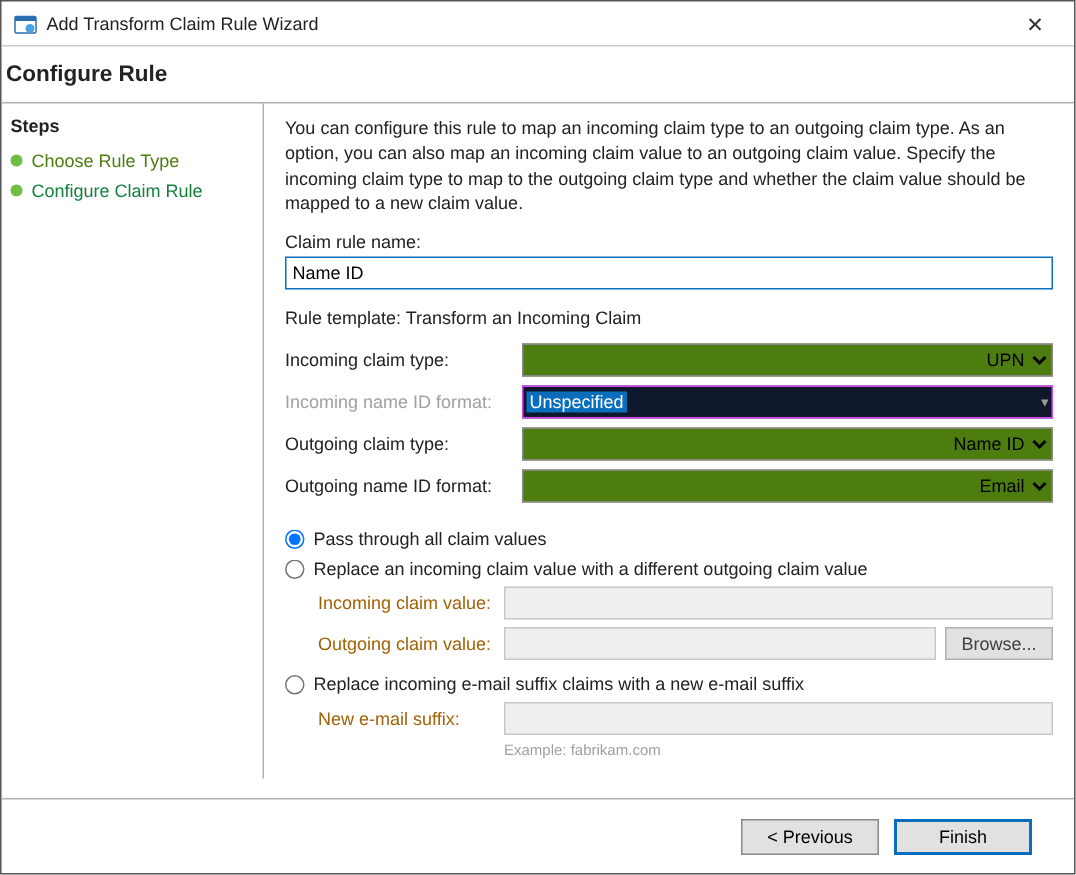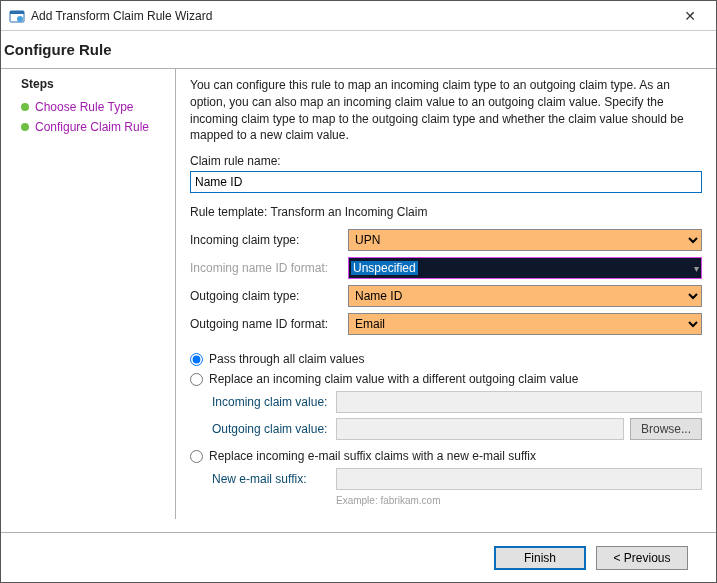--- a/index.html
+++ b/index.html
@@ -3,45 +3,45 @@
 <meta charset="utf-8">
 <style>
   * { box-sizing: border-box; font-family: "Segoe UI", Tahoma, sans-serif; }
   body { margin: 0; background: #fff; width: 717px; height: 583px; border: 1px solid #555; overflow: hidden; position: relative; }
   .titlebar { height: 30px; border-bottom: 1px solid #ccc; display: flex; align-items: center; padding: 0 8px; font-size: 12px; }
   .titlebar .icon { width: 16px; height: 16px; margin-right: 6px; }
   .titlebar .title { flex: 1; color: #222; }
   .titlebar .close { width: 36px; text-align: center; font-size: 14px; font-family: Arial; color: #333; cursor: default; }
   .header { padding: 10px 3px; font-size: 15px; font-weight: bold; color: #222; border-bottom: 1px solid #b0b0b0; }
   .main { display: flex; height: 450px; }
-  .sidebar { width: 175px; border-right: 1px solid #b0b0b0; padding: 8px 20px; font-size: 12px; }
+  .sidebar { width: 175px; border-right: 1px solid #b0b0b0; padding: 8px 6px; font-size: 12px; }
   .sidebar .steps-title { font-weight: bold; margin-bottom: 6px; color: #222; }
   .step { display: flex; align-items: center; gap: 6px; padding: 3px 0; }
   .step .dot { width: 8px; height: 8px; border-radius: 50%; background: #6fbf44; flex-shrink: 0; }
-  .step.active a { color: #a21caf; text-decoration: none; }
-  .step.current { color: #a21caf; }
+  .step.active a { color: #4d7c0f; text-decoration: none; }
+  .step.current { color: #15803d; }
   .content { flex: 1; padding: 8px 14px; font-size: 12px; color: #222; overflow: hidden; }
   .desc { line-height: 1.4; margin-bottom: 10px; }
   .label { display: block; margin-bottom: 3px; }
   .text-input { width: 100%; height: 22px; border: 1px solid #0a6ebd; padding: 1px 4px; font-size: 12px; outline: none; }
   .rule-template { margin: 12px 0 10px 0; }
   .form-row { display: flex; align-items: center; margin-bottom: 6px; gap: 18px; }
   .form-row .flabel { width: 140px; flex-shrink: 0; }
   .form-row .flabel.disabled { color: #a0a0a0; }
   .form-row .fcontrol { flex: 1; position: relative; }
-  select { width: 100%; height: 22px; border: 1px solid #888; font-size: 12px; padding: 0 2px; background: #fdba74; }
+  select { width: 100%; height: 22px; border: 1px solid #888; font-size: 12px; padding: 0 2px; background: #4d7c0f; text-align: right; }
   .sel-disabled { display: flex; align-items: center; justify-content: space-between; width: 100%; height: 22px; border: 1px solid #d946ef; background: #0f172a; padding: 0 2px; color: #999; }
   .sel-disabled .highlighted { background: #0a6ebd; color: #fff; padding: 0 2px; }
   .sel-disabled .chev { color: #999; font-size: 10px; }
   .radio-group { margin-top: 14px; }
   .radio-row { display: flex; align-items: center; gap: 6px; padding: 3px 0; font-size: 12px; }
   .radio-row input { margin: 0; }
   .sub-block { margin-left: 22px; margin-top: 2px; }
   .sub-row { display: flex; align-items: center; gap: 6px; margin-bottom: 5px; }
-  .sub-row .slabel { width: 118px; color: #0c4a6e; font-size: 12px; }
+  .sub-row .slabel { width: 118px; color: #a16207; font-size: 12px; }
   .sub-row .sinput { flex: 1; height: 22px; border: 1px solid #c8c8c8; background: #efefef; }
   .sub-row .browse { width: 72px; height: 22px; border: 1px solid #b0b0b0; background: #e1e1e1; color: #404040; font-size: 12px; }
   .example { color: #a0a0a0; font-size: 10px; margin-left: 124px; margin-top: 2px; }
   .button-bar { position: absolute; bottom: 0; left: 0; right: 0; height: 50px; border-top: 1px solid #b0b0b0; display: flex; justify-content: flex-end; align-items: center; gap: 10px; padding: 0 28px; }
   .btn { width: 92px; height: 24px; border: 1px solid #888; background: #e1e1e1; font-size: 12px; cursor: default; }
   .btn.primary { border: 2px solid #0a6ebd; background: #e1e1e1; }
 </style>
 </head>
 <body>
 
@@ -146,15 +146,15 @@
           <span class="slabel">New e-mail suffix:</span>
           <div class="sinput"></div>
         </div>
         <div class="example">Example: fabrikam.com</div>
       </div>
     </div>
   </div>
 </div>
 
 <div class="button-bar">
+  <button class="btn">&lt; Previous</button>
   <button class="btn primary">Finish</button>
-  <button class="btn">&lt; Previous</button>
 </div>
 
 </body></html>

